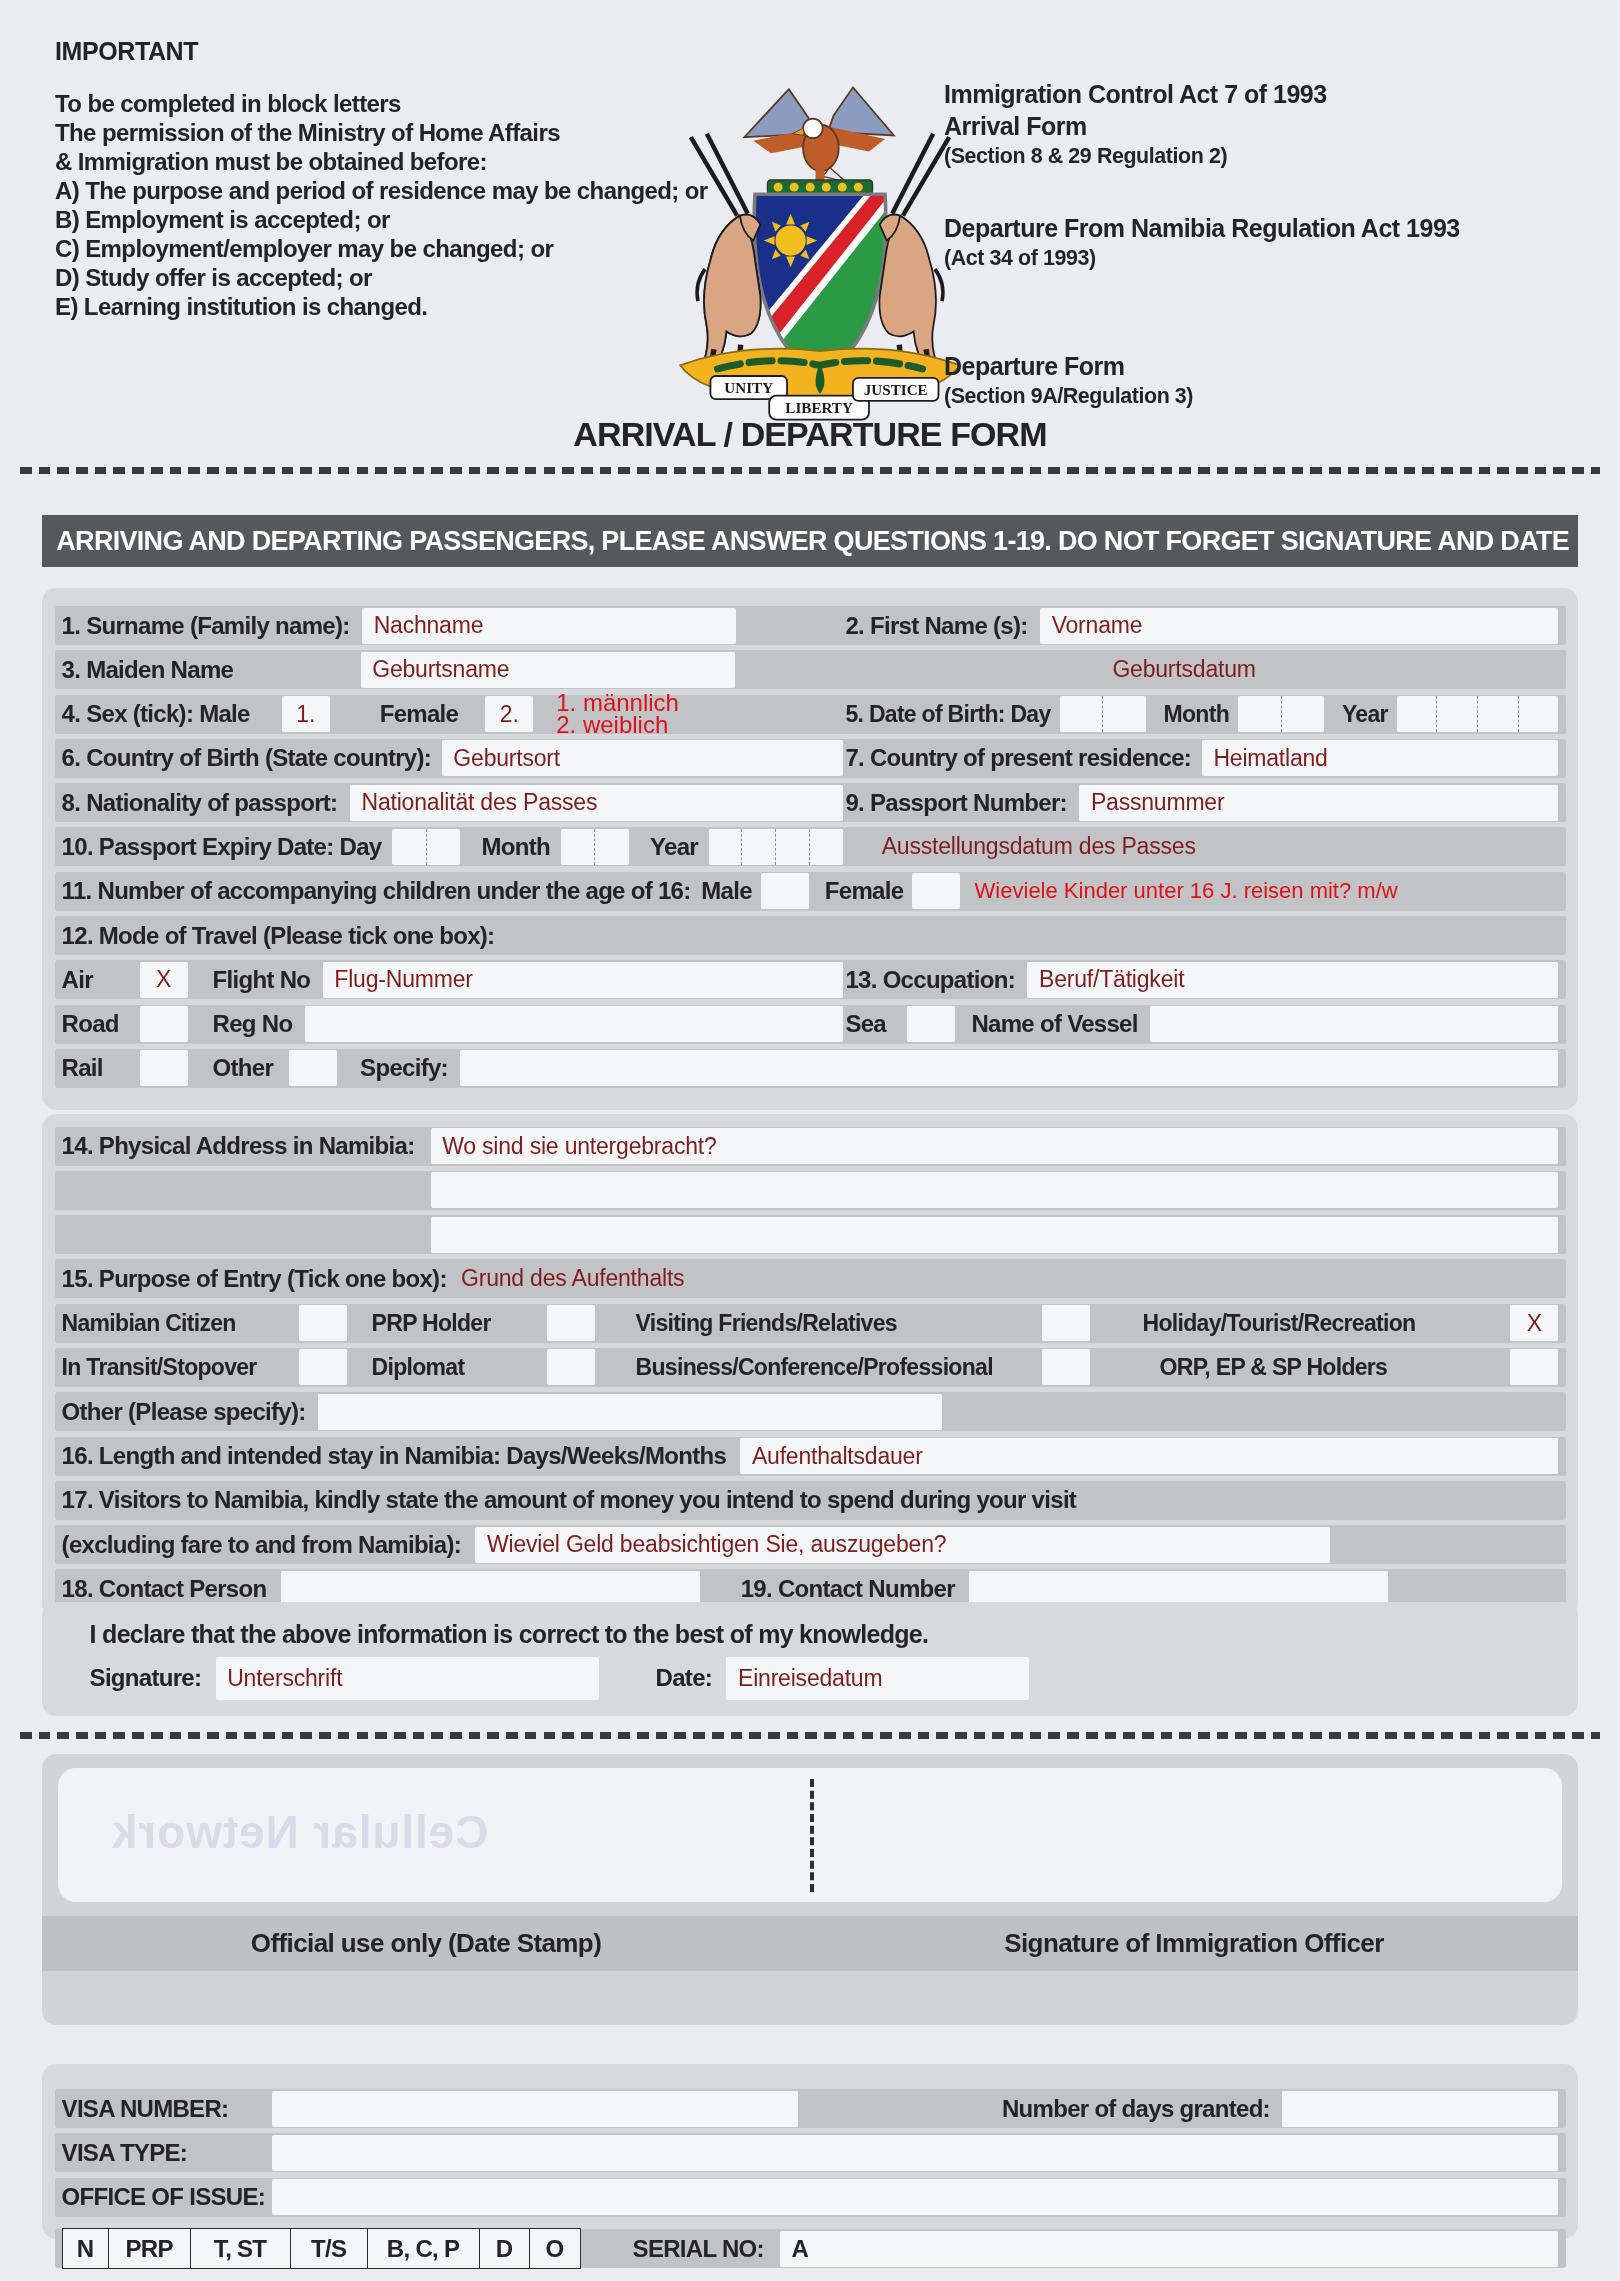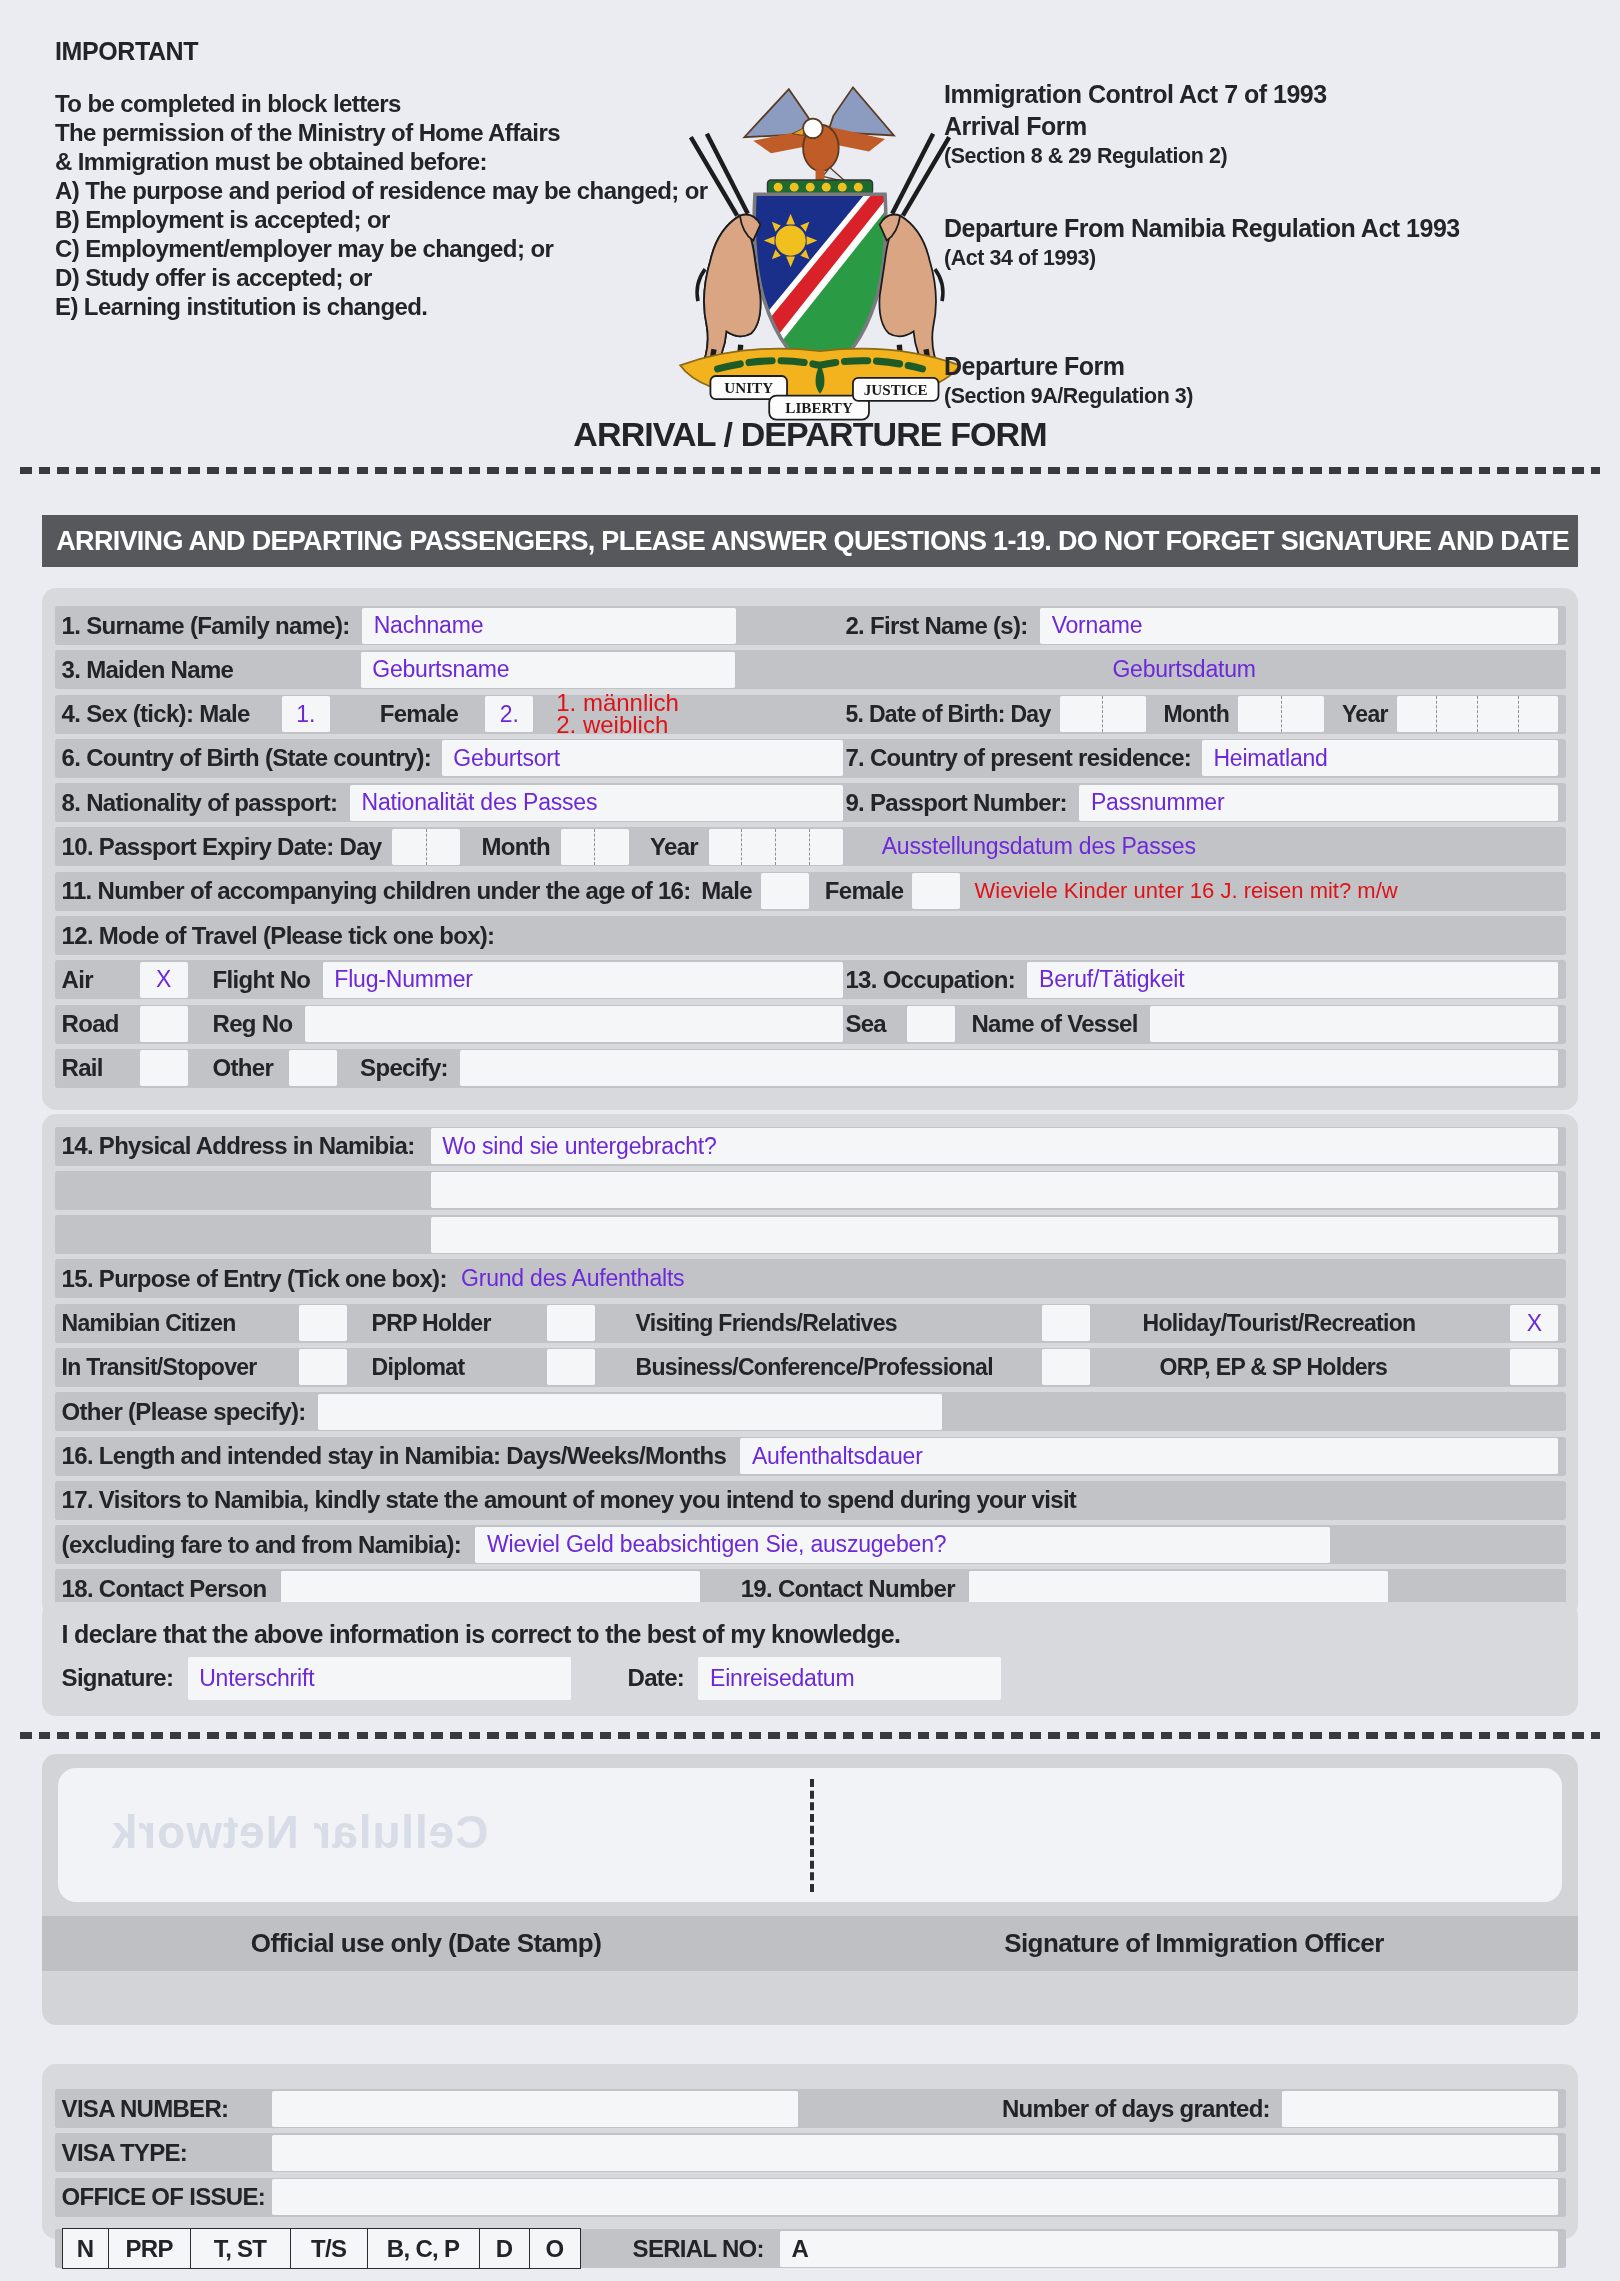--- a/index.html
+++ b/index.html
@@ -24,28 +24,28 @@
   .dash-top{top:467px;} .dash-bottom{top:1732px;}
   
   .banner{position:absolute;left:42px;top:515px;width:1536px;height:52px;background:#57585c;
     color:#fff;display:flex;align-items:center;padding-left:14.3px;box-sizing:border-box;
     font-weight:bold;font-size:27px;letter-spacing:-0.7px;white-space:nowrap;}
   
   .panel{position:absolute;left:42px;width:1536px;background:#d8d9dc;border-radius:14.3px;
     box-sizing:border-box;}
   .panel1{top:588px;height:522px;padding-top:18px;}
   .panel2{top:1114px;height:504px;padding-top:12.5px;}
-  .panel3{top:1602px;height:114px;padding-top:12.5px;}
+  .panel3{top:1602px;height:114px;padding-top:12.5px;padding-left:28px;}
   .panel4{top:1754px;height:271px;background:#d3d4d8;}
   .panel5{top:2064px;height:175px;padding-top:25px;}
   .row{display:flex;align-items:center;height:39px;margin:0 12.5px 5.3px 12.5px;padding:0 7.1px;
     background:#c2c3c7;border-radius:2.7px;}
   .lbl{font-weight:bold;font-size:24px;letter-spacing:-0.7px;white-space:nowrap;}
   .lbl-sm{font-weight:bold;font-size:23px;letter-spacing:-0.7px;white-space:nowrap;}
-  .red{color:#6d28d9;font-size:23px;letter-spacing:-0.2px;white-space:nowrap;font-weight:normal;}
+  .red{color:#7f1d1d;font-size:23px;letter-spacing:-0.2px;white-space:nowrap;font-weight:normal;}
   .red-sm{color:#dd1317;font-size:24px;line-height:22px;white-space:nowrap;font-weight:normal;}
   .inp{background:#f5f6f8;height:36px;display:flex;align-items:center;padding:0 11.6px;
     border-radius:1.8px;box-sizing:border-box;}
   .cb{background:#f5f6f8;width:48px;height:36px;flex:0 0 48px;display:flex;align-items:center;
     justify-content:center;border-radius:1.8px;}
   .datebox{background:#f5f6f8;height:36px;display:flex;border-radius:1.8px;}
   .datebox span{flex:1;border-right:1.8px dashed #8f9096;}
   .datebox span:last-child{border-right:none;}
   .sp{flex:0 0 auto;}
   .flex1{flex:1 1 auto;}

